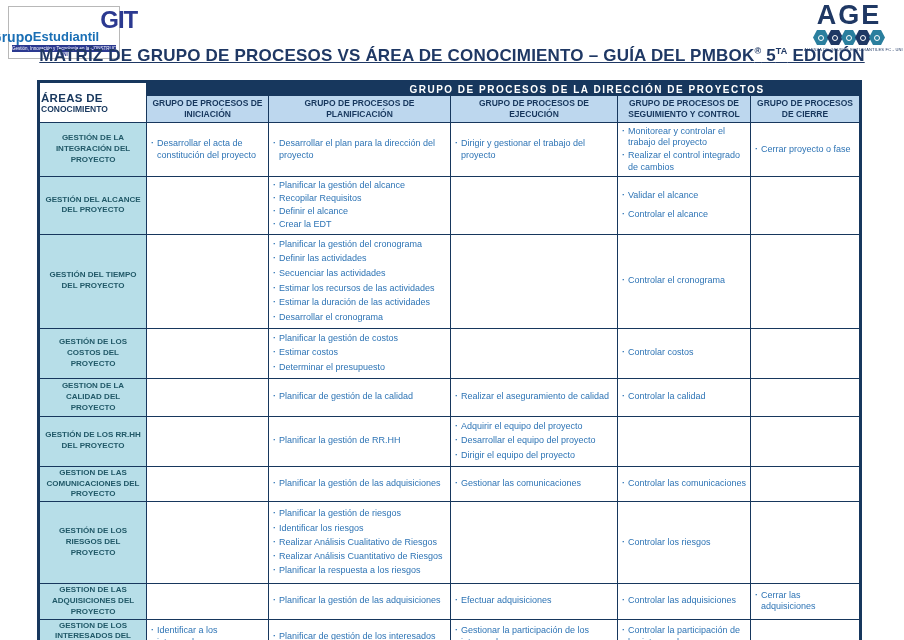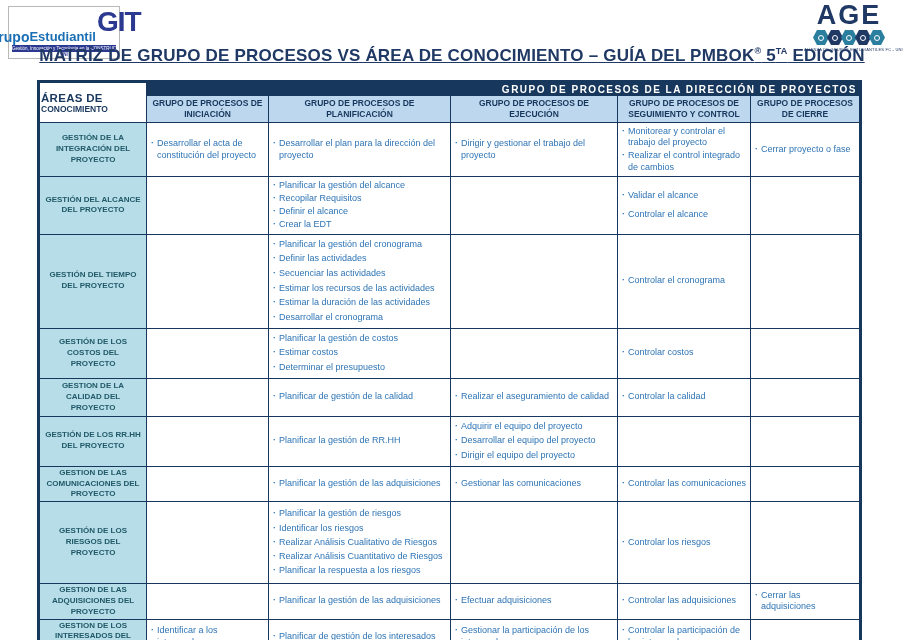--- a/index.html
+++ b/index.html
@@ -9,40 +9,40 @@
   html,body{margin:0;padding:0}
   body{width:904px;height:640px;background:#fff;font-family:"Liberation Sans",sans-serif;position:relative;overflow:hidden}
 
   
   .hdr{position:relative;height:80px}
   .git-logo{position:absolute;left:8px;top:6px;width:112px;border:1px solid #b8b8b8;background:#fff;padding:2px 3px 1px 3px;box-sizing:border-box}
   .git-top{display:flex;align-items:flex-start;justify-content:center;gap:1px}
   .git-words{display:flex;flex-direction:row;line-height:1;margin-top:21px}
   .git-w1{color:var(--git-blue);font-weight:bold;font-size:14px}
   .git-w2{color:var(--git-blue);font-weight:bold;font-size:13px}
-  .git-acronym{color:#2b3990;font-weight:bold;font-size:28px;line-height:.9;letter-spacing:-1px}
+  .git-acronym{color:#2b3990;font-weight:bold;font-size:24px;line-height:.9;letter-spacing:-1px}
   .git-tagline{font-size:4.5px;color:#fff;background:#2b3990;text-align:center;padding:1px 0;margin-top:1px;white-space:nowrap;overflow:hidden}
   .git-uni{font-size:4.5px;color:#2b3990;font-weight:bold;text-align:center}
 
   .age-logo{position:absolute;right:10px;top:2px;width:90px;text-align:center}
   .age-acronym{color:#1f3864;font-weight:bold;font-size:27px;line-height:1;letter-spacing:2px}
   .age-hexes{display:flex;justify-content:center;align-items:center;margin-top:1px}
   .hex{width:16px;height:15px;margin:0 -1px;clip-path:polygon(25% 0,75% 0,100% 50%,75% 100%,25% 100%,0 50%);display:flex;align-items:center;justify-content:center}
   .hex.t{background:#2a7f9e}.hex.n{background:#1f3864}
   .hex .dot{width:6px;height:6px;border-radius:50%;border:1px solid #fff;box-sizing:border-box}
   .age-tagline{font-size:4px;color:#1f3864;margin-top:2px;letter-spacing:.2px;white-space:nowrap}
 
   h1.title{position:absolute;left:0;right:0;top:46px;margin:0;text-align:center;color:var(--title);
     font-size:17px;font-weight:bold;text-decoration:underline;letter-spacing:.2px}
   h1.title sup{font-size:9px}
 
   
   table.matrix{border-collapse:collapse;margin-left:37px;width:822px;table-layout:fixed;border:3px solid var(--border)}
   .matrix th,.matrix td{border:1.5px solid var(--border);box-sizing:border-box}
-  .group-header{background:var(--navy);color:#fff;font-size:10px;font-weight:bold;letter-spacing:1.5px;height:14px;padding:0 2px;text-align:right;padding-left:170px}
+  .group-header{background:var(--navy);color:#fff;font-size:10px;font-weight:bold;letter-spacing:1.5px;height:14px;padding:0 2px;text-align:center;padding-left:170px}
   .colhead{background:var(--subhead-bg);color:var(--navy);font-size:8.5px;font-weight:bold;height:27px;line-height:1.3;padding:1px 2px;text-align:center}
   .corner{background:#fff;color:var(--navy);text-align:left;vertical-align:middle}
   .corner-l1{font-size:11.5px;font-weight:bold;letter-spacing:.3px}
   .corner-l2{font-size:8.5px;font-weight:bold}
   .area{background:var(--area-bg);color:var(--area-text);font-size:8px;font-weight:bold;line-height:1.35;padding:1px 4px;text-align:center;vertical-align:middle}
   .matrix td{color:var(--cell-text);font-size:9px;vertical-align:middle;padding:1px 3px 1px 4px;line-height:1.3;background:#fff}
   .proc{display:flex;gap:3px;margin:1.5px 0;align-items:flex-start}
   .bullet{font-weight:bold;line-height:1.2;flex:0 0 auto}
   tbody tr:nth-child(1){height:45px}
   tbody tr:nth-child(2){height:47px}

